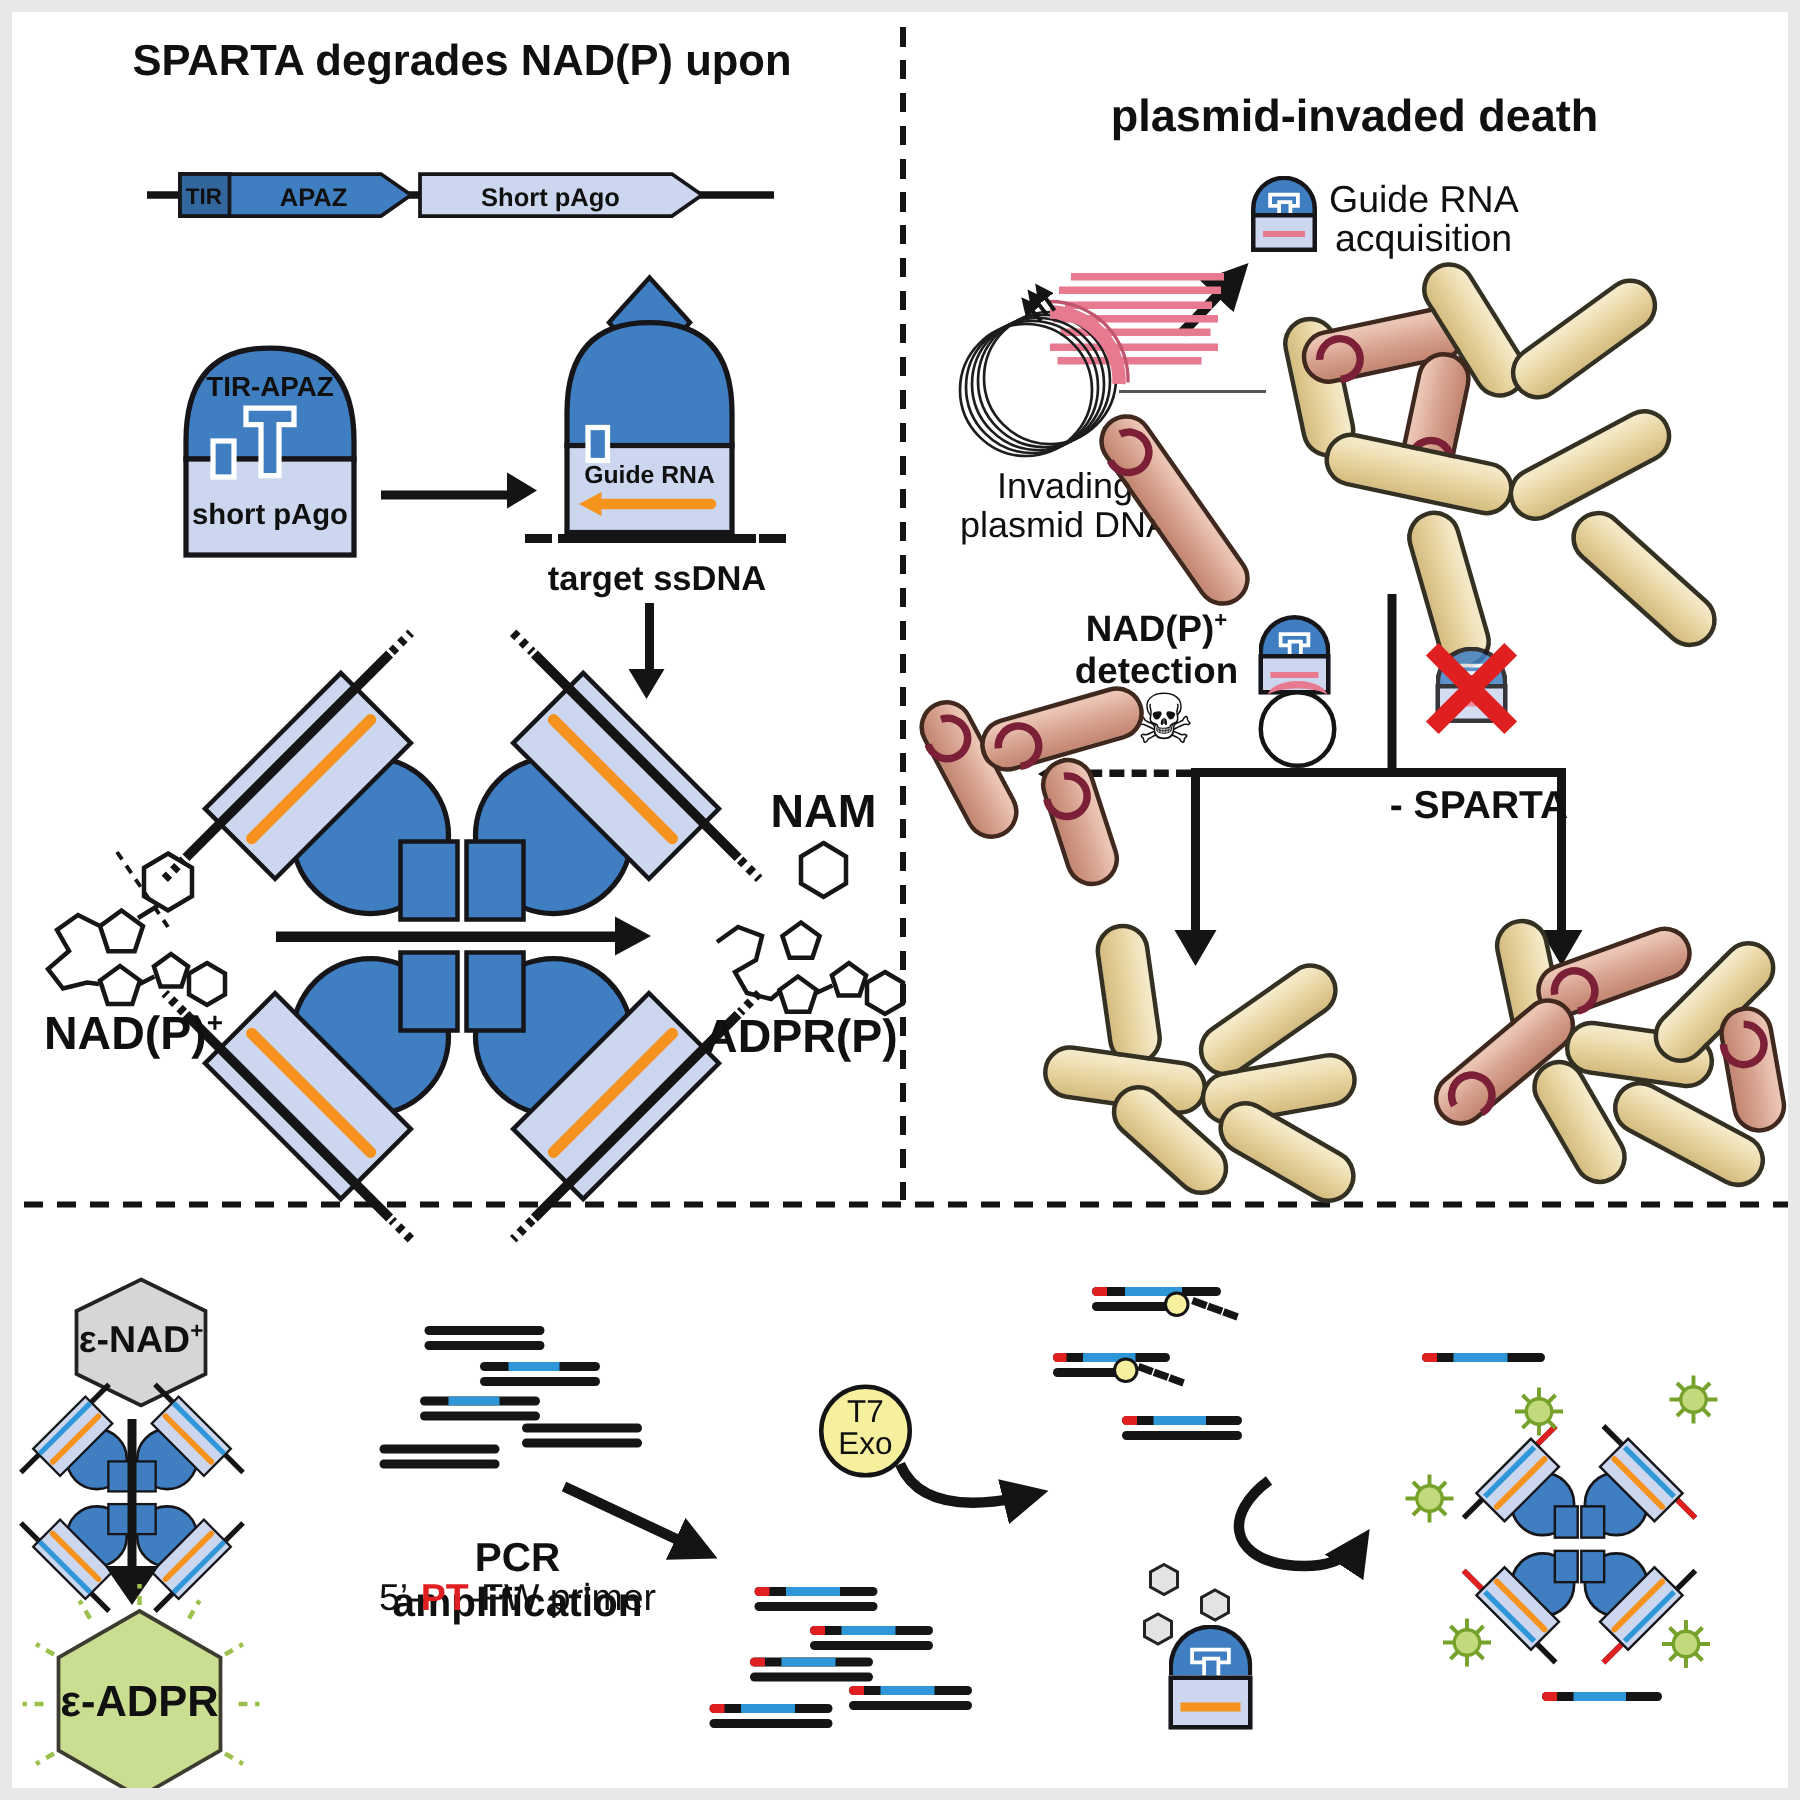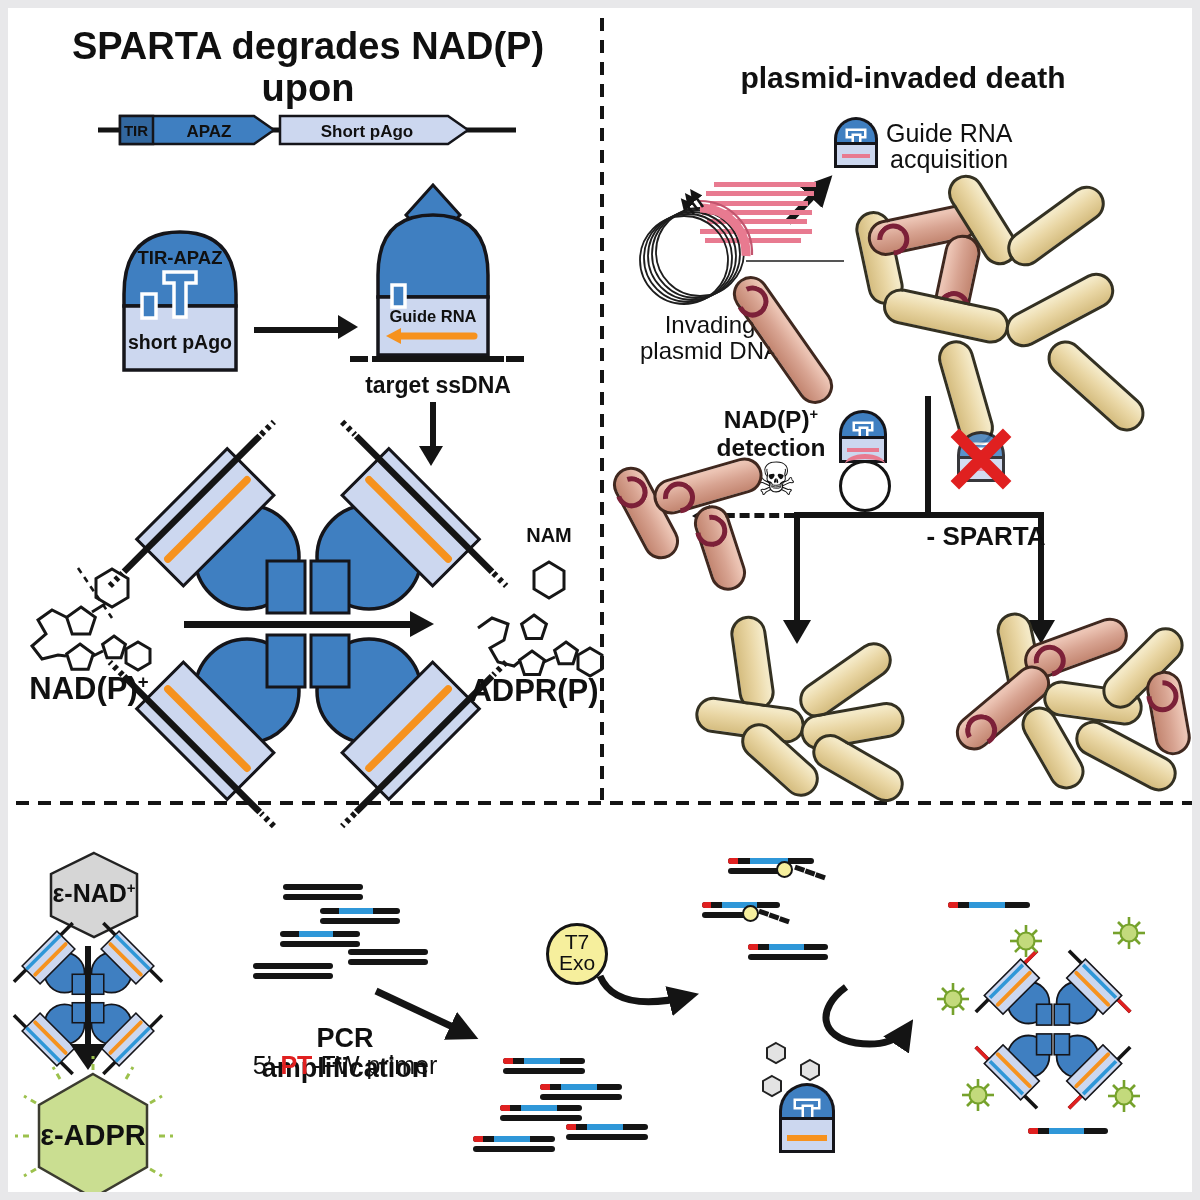--- a/index.html
+++ b/index.html
@@ -65,21 +65,21 @@
         <path d="M0,0 L10,5 L0,10 Z" fill="#141414"></path>
       </marker>
     </defs>
   </svg>
 
   <div class="divider-v"></div>
   <div class="divider-h"></div>
 
   <div class="abs" style="left:0;top:0;width:598px;height:795px">
 
-    <div class="t" style="left:30px;top:18px;width:540px;font-size:38px">SPARTA degrades NAD(P) upon</div>
+    <div class="t" style="left:30px;top:18px;width:540px;font-size:29px">SPARTA degrades NAD(P) upon</div>
 
     <svg style="left:88px;top:100px" width="424" height="44" viewBox="0 0 424 44">
       <line x1="2" y1="22" x2="420" y2="22" stroke="#141414" stroke-width="5"></line>
       <polygon points="24,8 158,8 178,22 158,36 24,36" fill="var(--sparta_blue)" stroke="#15151a" stroke-width="2.5"></polygon>
       <rect x="24" y="8" width="33" height="28" fill="#32679e" stroke="#15151a" stroke-width="2.5"></rect>
       <polygon points="184,8 352,8 372,22 352,36 184,36" fill="var(--clamp_blue)" stroke="#15151a" stroke-width="2.5"></polygon>
       <text x="40" y="28" font-size="15" text-anchor="middle">TIR</text>
       <text x="113" y="29" font-size="17" text-anchor="middle">APAZ</text>
       <text x="271" y="29" font-size="17" text-anchor="middle">Short pAgo</text>
     </svg>
@@ -150,21 +150,21 @@
         <line x1="98" y1="-20" x2="116" y2="-20" stroke="#141414" stroke-width="6" stroke-dasharray="4 4"></line>
         <rect x="-64" y="-34" width="128" height="66" fill="var(--clamp_blue)" stroke="#15151a" stroke-width="3"></rect>
         <line x1="-96" y1="-20" x2="96" y2="-20" stroke="#141414" stroke-width="6.5"></line>
         <line x1="-56" y1="2" x2="56" y2="2" stroke="var(--guide_orange)" stroke-width="7.5" stroke-linecap="round"></line>
       </g>
     </svg>
 
     <div class="bar" style="left:176px;top:613px;width:226px;height:7px"></div>
     <div class="tri" style="left:402px;top:603px;border-left:24px solid #141414;border-top:13px solid transparent;border-bottom:13px solid transparent"></div>
 
-    <div class="t" style="left:505px;top:516px;width:72px;font-size:20px">NAM</div>
+    <div class="t" style="left:505px;top:516px;width:72px;font-size:31px">NAM</div>
     <svg style="left:521px;top:551px" width="40" height="40" viewBox="0 0 40 40">
       <polygon points="20,3 35,12 35,30 20,39 5,30 5,12" fill="#fff" stroke="#161616" stroke-width="3"></polygon>
     </svg>
 
     <svg style="left:8px;top:556px" width="150" height="108" viewBox="0 0 150 108" fill="none" stroke="#161616" stroke-width="3">
       <polygon points="96,5 112,14.5 112,33.5 96,43 80,33.5 80,14.5"></polygon>
       <line x1="62" y1="4" x2="96" y2="54" stroke-width="2.6" stroke-dasharray="6 5"></line>
       <line x1="89" y1="40" x2="76" y2="48"></line>
       <polygon points="65,43 79.3,53.4 73.8,70.1 56.2,70.1 50.7,53.4"></polygon>
       <polyline points="52,54 36,46 22,56 30,70 16,82 26,95 42,91 50,92"></polyline>

